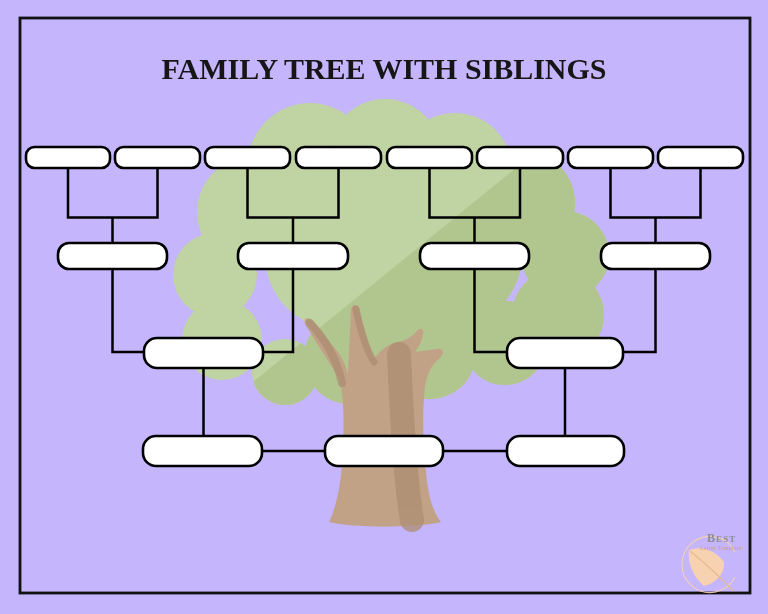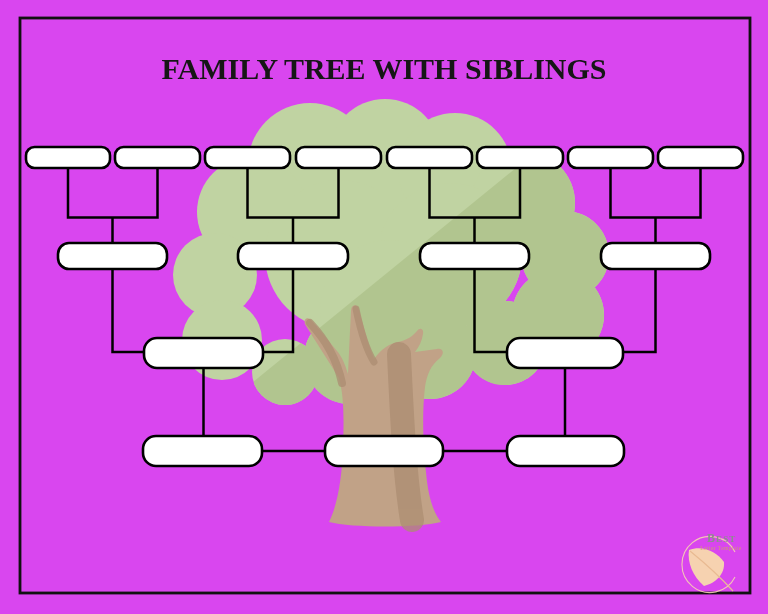--- a/index.html
+++ b/index.html
@@ -1,16 +1,16 @@
 <!DOCTYPE html>
 <html><head>
 <meta charset="utf-8">
 <style>
   html,body{margin:0;padding:0;background:#ffffff;}
-  .stage{position:relative;width:768px;height:614px;background:#d946ef;overflow:hidden;
+  .stage{position:relative;width:768px;height:614px;background:#c4b5fd;overflow:hidden;
          font-family:"Liberation Serif", serif;}
   svg{display:block;}
   .slot{fill:#ffffff;stroke:#000000;stroke-width:2.6;}
   .connector{fill:none;stroke:#000000;stroke-width:2.5;}
   .page-border{fill:none;stroke:#111111;stroke-width:2.8;}
   .title-text{font-family:"Liberation Serif", serif;font-weight:700;fill:#161616;}
   .trunk-shade-stroke{fill:none;stroke-linecap:round;}
   .wm-brand{font-family:"Liberation Serif", serif;font-weight:700;letter-spacing:1.1px;}
   .wm-tagline{font-family:"Liberation Serif", serif;letter-spacing:0.4px;}
 </style>

